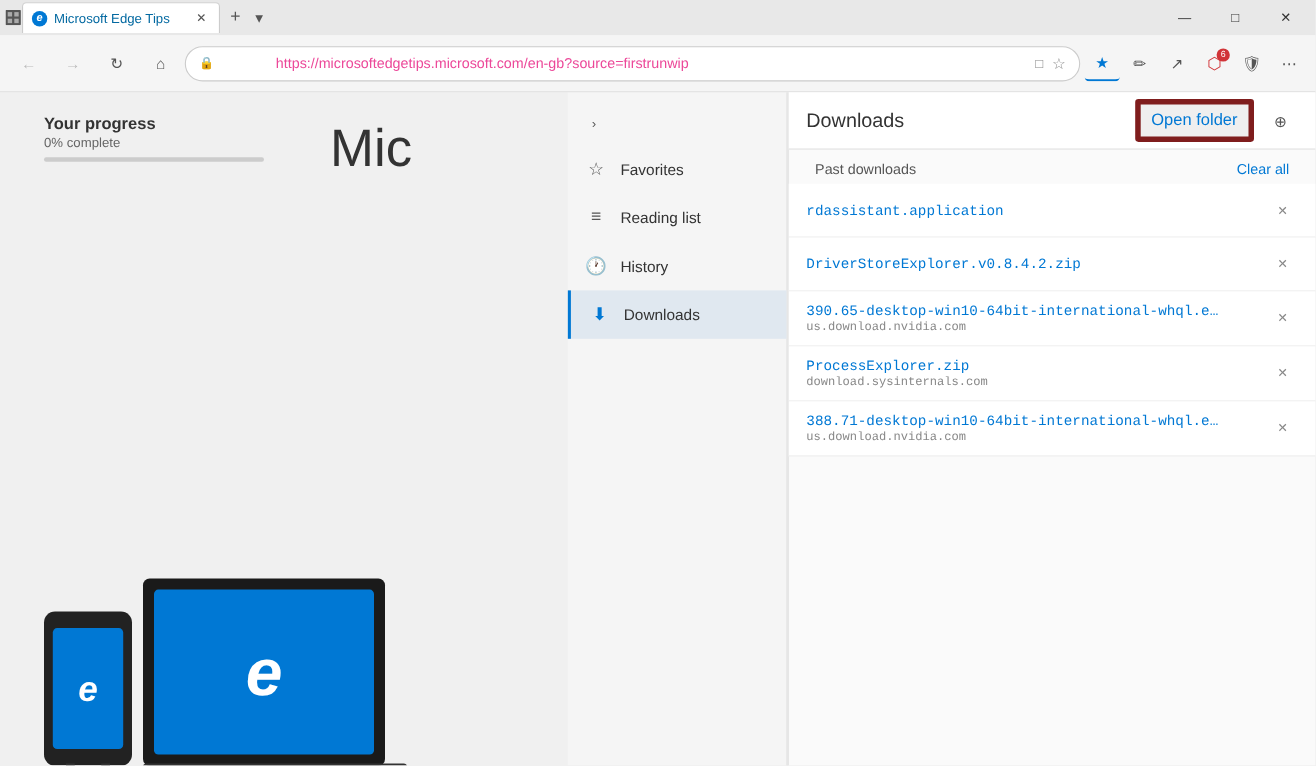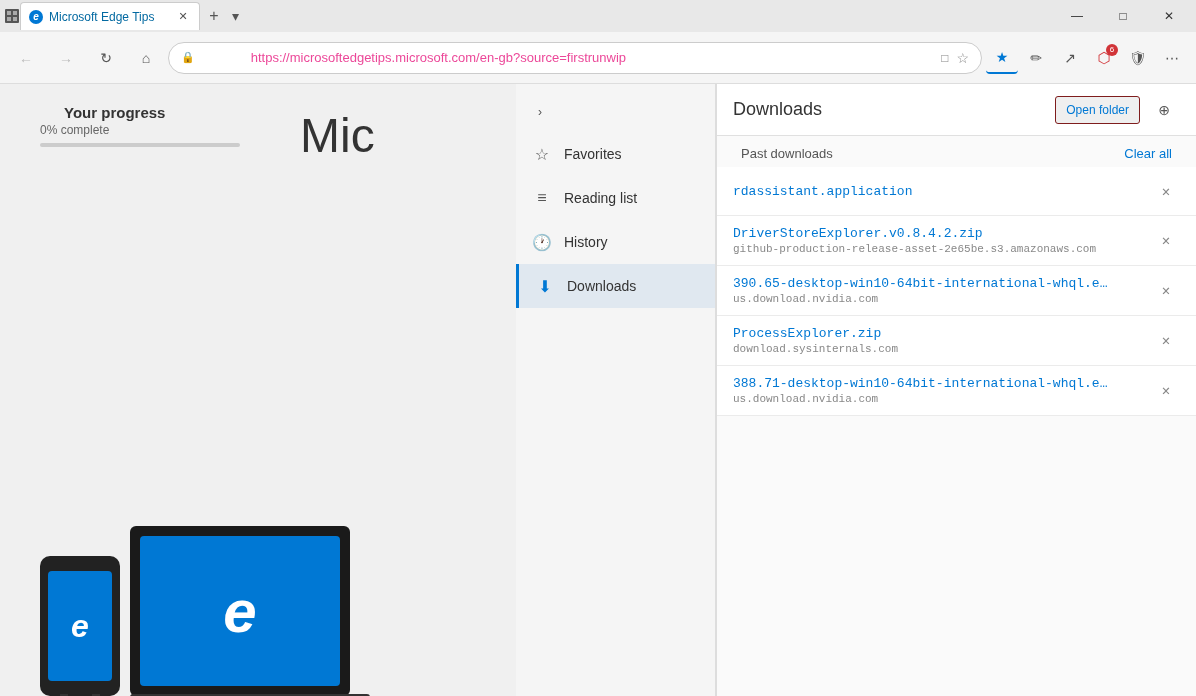--- a/index.html
+++ b/index.html
@@ -134,21 +134,21 @@
     
     .main-page {
       flex: 1;
       background: #f0f0f0;
       overflow: hidden;
       position: relative;
     }
     .progress-section {
       padding: 20px 40px;
     }
-    .progress-label { font-weight: 600; font-size: 15px; color: #333; margin-left: 24px; }
+    .progress-label { font-weight: 600; font-size: 15px; color: #333; }
     .progress-sub { font-size: 12px; color: #666; margin-top: 2px; }
     .progress-bar-bg {
       width: 200px; height: 4px;
       background: #ccc;
       border-radius: 2px;
       margin-top: 6px;
     }
     .progress-bar-fill {
       width: 0%;
       height: 4px;
@@ -267,25 +267,25 @@
       padding: 0 16px;
       border-bottom: 1px solid #e0e0e0;
     }
     .downloads-title {
       font-size: 18px;
       font-weight: 400;
       color: #333;
       flex: 1;
     }
     .downloads-open-folder {
-      font-size: 12px;
+      font-size: 15px;
       color: #0078d4;
       cursor: pointer;
       padding: 6px 10px;
-      border: 1px solid #7f1d1d;
+      border: 5px solid #7f1d1d;
       border-radius: 3px;
     }
     .downloads-expand-btn {
       width: 32px; height: 32px;
       display: flex; align-items: center; justify-content: center;
       margin-left: 8px;
       font-size: 14px; color: #555;
       cursor: pointer;
     }
     .downloads-subheader {
@@ -468,21 +468,20 @@
     <div class="download-item">
       <div class="download-item-info">
         <div class="download-filename">rdassistant.application</div>
       </div>
       <div class="download-remove">✕</div>
     </div>
 
     <div class="download-item">
       <div class="download-item-info">
         <div class="download-filename">DriverStoreExplorer.v0.8.4.2.zip</div>
-        <div class="download-source">github-production-release-asset-2e65be.s3.amazonaws.com</div>
       </div>
       <div class="download-remove">✕</div>
     </div>
 
     <div class="download-item">
       <div class="download-item-info">
         <div class="download-filename">390.65-desktop-win10-64bit-international-whql.exe</div>
         <div class="download-source">us.download.nvidia.com</div>
       </div>
       <div class="download-remove">✕</div>

